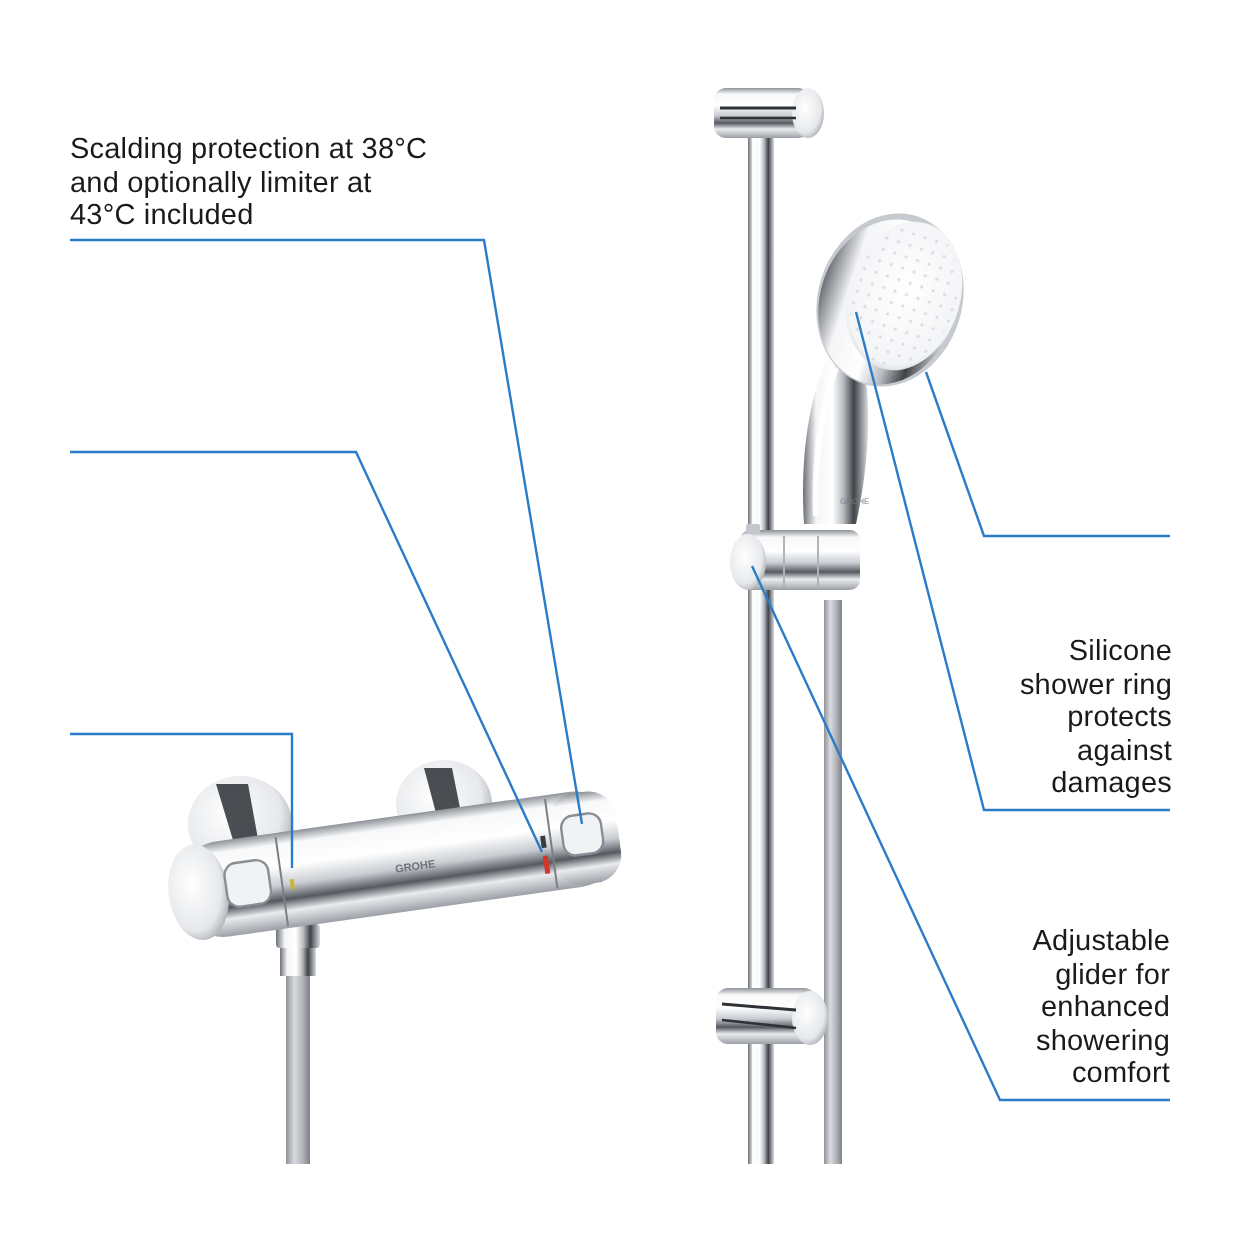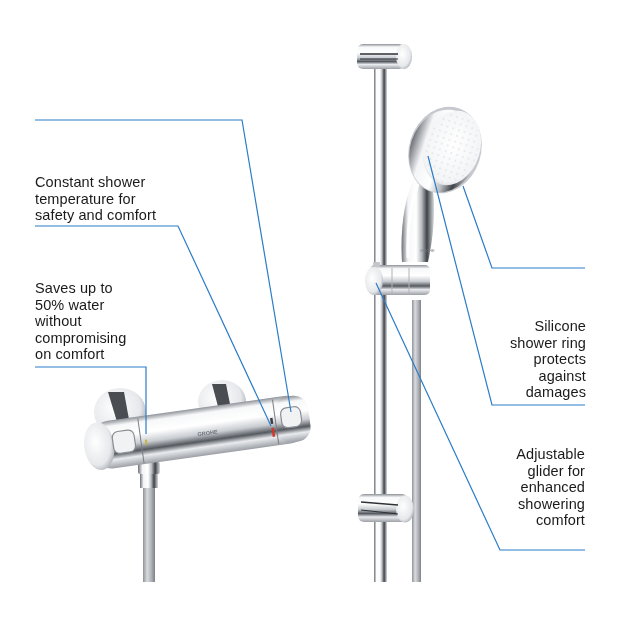--- a/index.html
+++ b/index.html
@@ -132,32 +132,27 @@
     <g fill="none" stroke="#2b7cc8" stroke-width="1.2">
       <polyline points="35,120 242,120 291,412"></polyline>
       <polyline points="35,226 178,226 271,426"></polyline>
       <polyline points="35,367 146,367 146,434"></polyline>
       <polyline points="463,186 492,268 585,268"></polyline>
       <polyline points="428,156 492,405 585,405"></polyline>
       <polyline points="376,283 500,550 585,550"></polyline>
     </g>
   </svg>
 
-  <div class="callout-text left" style="left:35px; top:174px;">Constant shower
-temperature for
-safety and comfort</div>
-  <div class="callout-text left" style="left:35px; top:280px;">Saves up to
-50% water
-without
-compromising
-on comfort</div>
+  <div class="callout-text left" style="left:35px; top:67px;">Scalding protection at 38°C
+and optionally limiter at
+43°C included</div>
 
   <div class="callout-text right" style="right:34px; top:318px;">Silicone
 shower ring
 protects
 against
 damages</div>
-  <div class="callout-text right" style="right:35px; top:446px;">Adjustable
+  <div class="callout-text right" style="right:35px; top:463px;">Adjustable
 glider for
 enhanced
 showering
 comfort</div>
 </div>
 
 </body></html>

